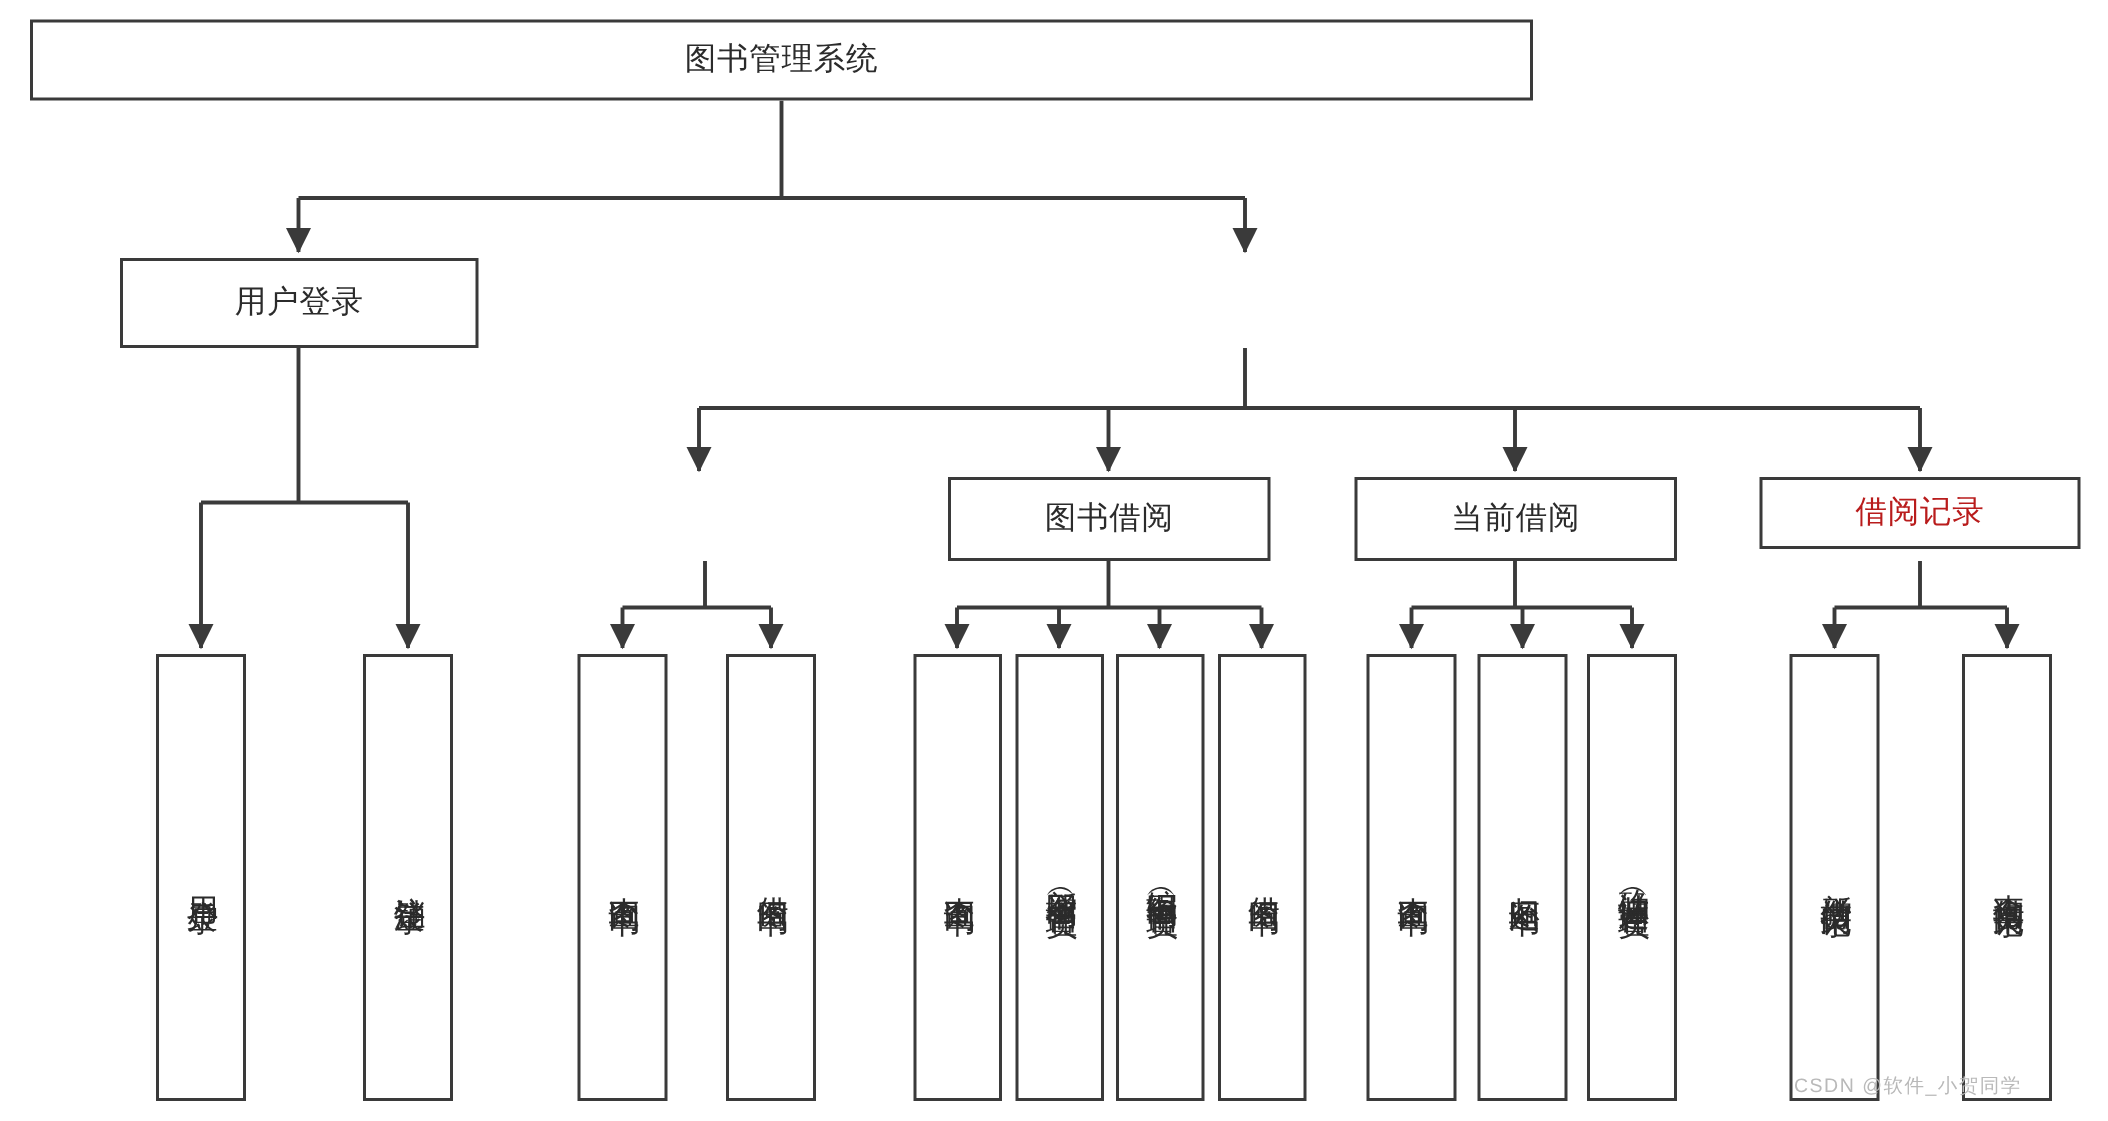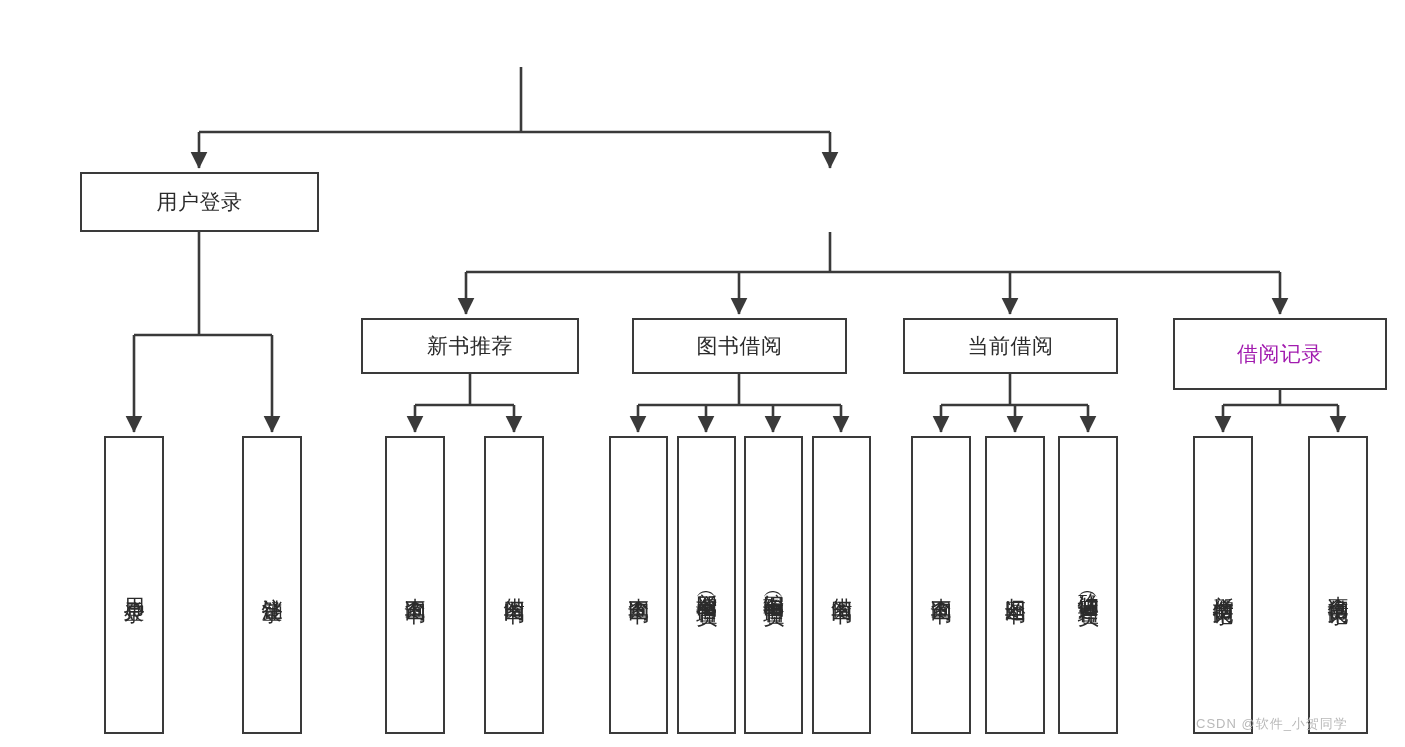--- a/index.html
+++ b/index.html
@@ -112,35 +112,35 @@
       <path d="M 1015 405 L 1015 432" marker-end="url(#arrow)"></path>
       <path d="M 1088 405 L 1088 432" marker-end="url(#arrow)"></path>
 
       <path d="M 1280 374 L 1280 405"></path>
       <path d="M 1223 405 L 1338 405"></path>
       <path d="M 1223 405 L 1223 432" marker-end="url(#arrow)"></path>
       <path d="M 1338 405 L 1338 432" marker-end="url(#arrow)"></path>
     </g>
   </svg>
 
+  <div class="node h" style="left: 20px; top: 13px; width: 1002px; height: 54px; border-color: rgb(58, 58, 58); background: rgb(255, 255, 255); color: rgb(43, 43, 43);">
+    <span>图书管理系统</span>
+  </div>
 
   <div class="node h" style="left: 80px; top: 172px; width: 239px; height: 60px; border-color: rgb(58, 58, 58); background: rgb(255, 255, 255); color: rgb(43, 43, 43);">
     <span>用户登录</span>
   </div>
 
-  <div class="node h" style="left: 361px; top: 318px; width: 218px; height: 56px; border-color: rgb(58, 58, 58); background: rgb(255, 255, 255); color: rgb(43, 43, 43);">
-    <span>新书推荐</span>
-  </div>
   <div class="node h" style="left: 632px; top: 318px; width: 215px; height: 56px; border-color: rgb(58, 58, 58); background: rgb(255, 255, 255); color: rgb(43, 43, 43);">
     <span>图书借阅</span>
   </div>
   <div class="node h" style="left: 903px; top: 318px; width: 215px; height: 56px; border-color: rgb(58, 58, 58); background: rgb(255, 255, 255); color: rgb(43, 43, 43);">
     <span>当前借阅</span>
   </div>
-  <div class="node h" style="left: 1173px; top: 318px; width: 214px; height: 72px; border-color: rgb(58, 58, 58); background: rgb(255, 255, 255); color: #a21caf;">
+  <div class="node h" style="left: 1173px; top: 318px; width: 214px; height: 48px; border-color: rgb(58, 58, 58); background: rgb(255, 255, 255); color: #b91c1c;">
     <span>借阅记录</span>
   </div>
 
   <div class="node v" style="left: 104px; top: 436px; width: 60px; height: 298px; border-color: rgb(58, 58, 58); background: rgb(255, 255, 255); color: rgb(43, 43, 43);">
     <span class="vtext">用户登录</span>
   </div>
   <div class="node v" style="left: 242px; top: 436px; width: 60px; height: 298px; border-color: rgb(58, 58, 58); background: rgb(255, 255, 255); color: rgb(43, 43, 43);">
     <span class="vtext">注销登录</span>
   </div>
   <div class="node v" style="left: 385px; top: 436px; width: 60px; height: 298px; border-color: rgb(58, 58, 58); background: rgb(255, 255, 255); color: rgb(43, 43, 43);">

